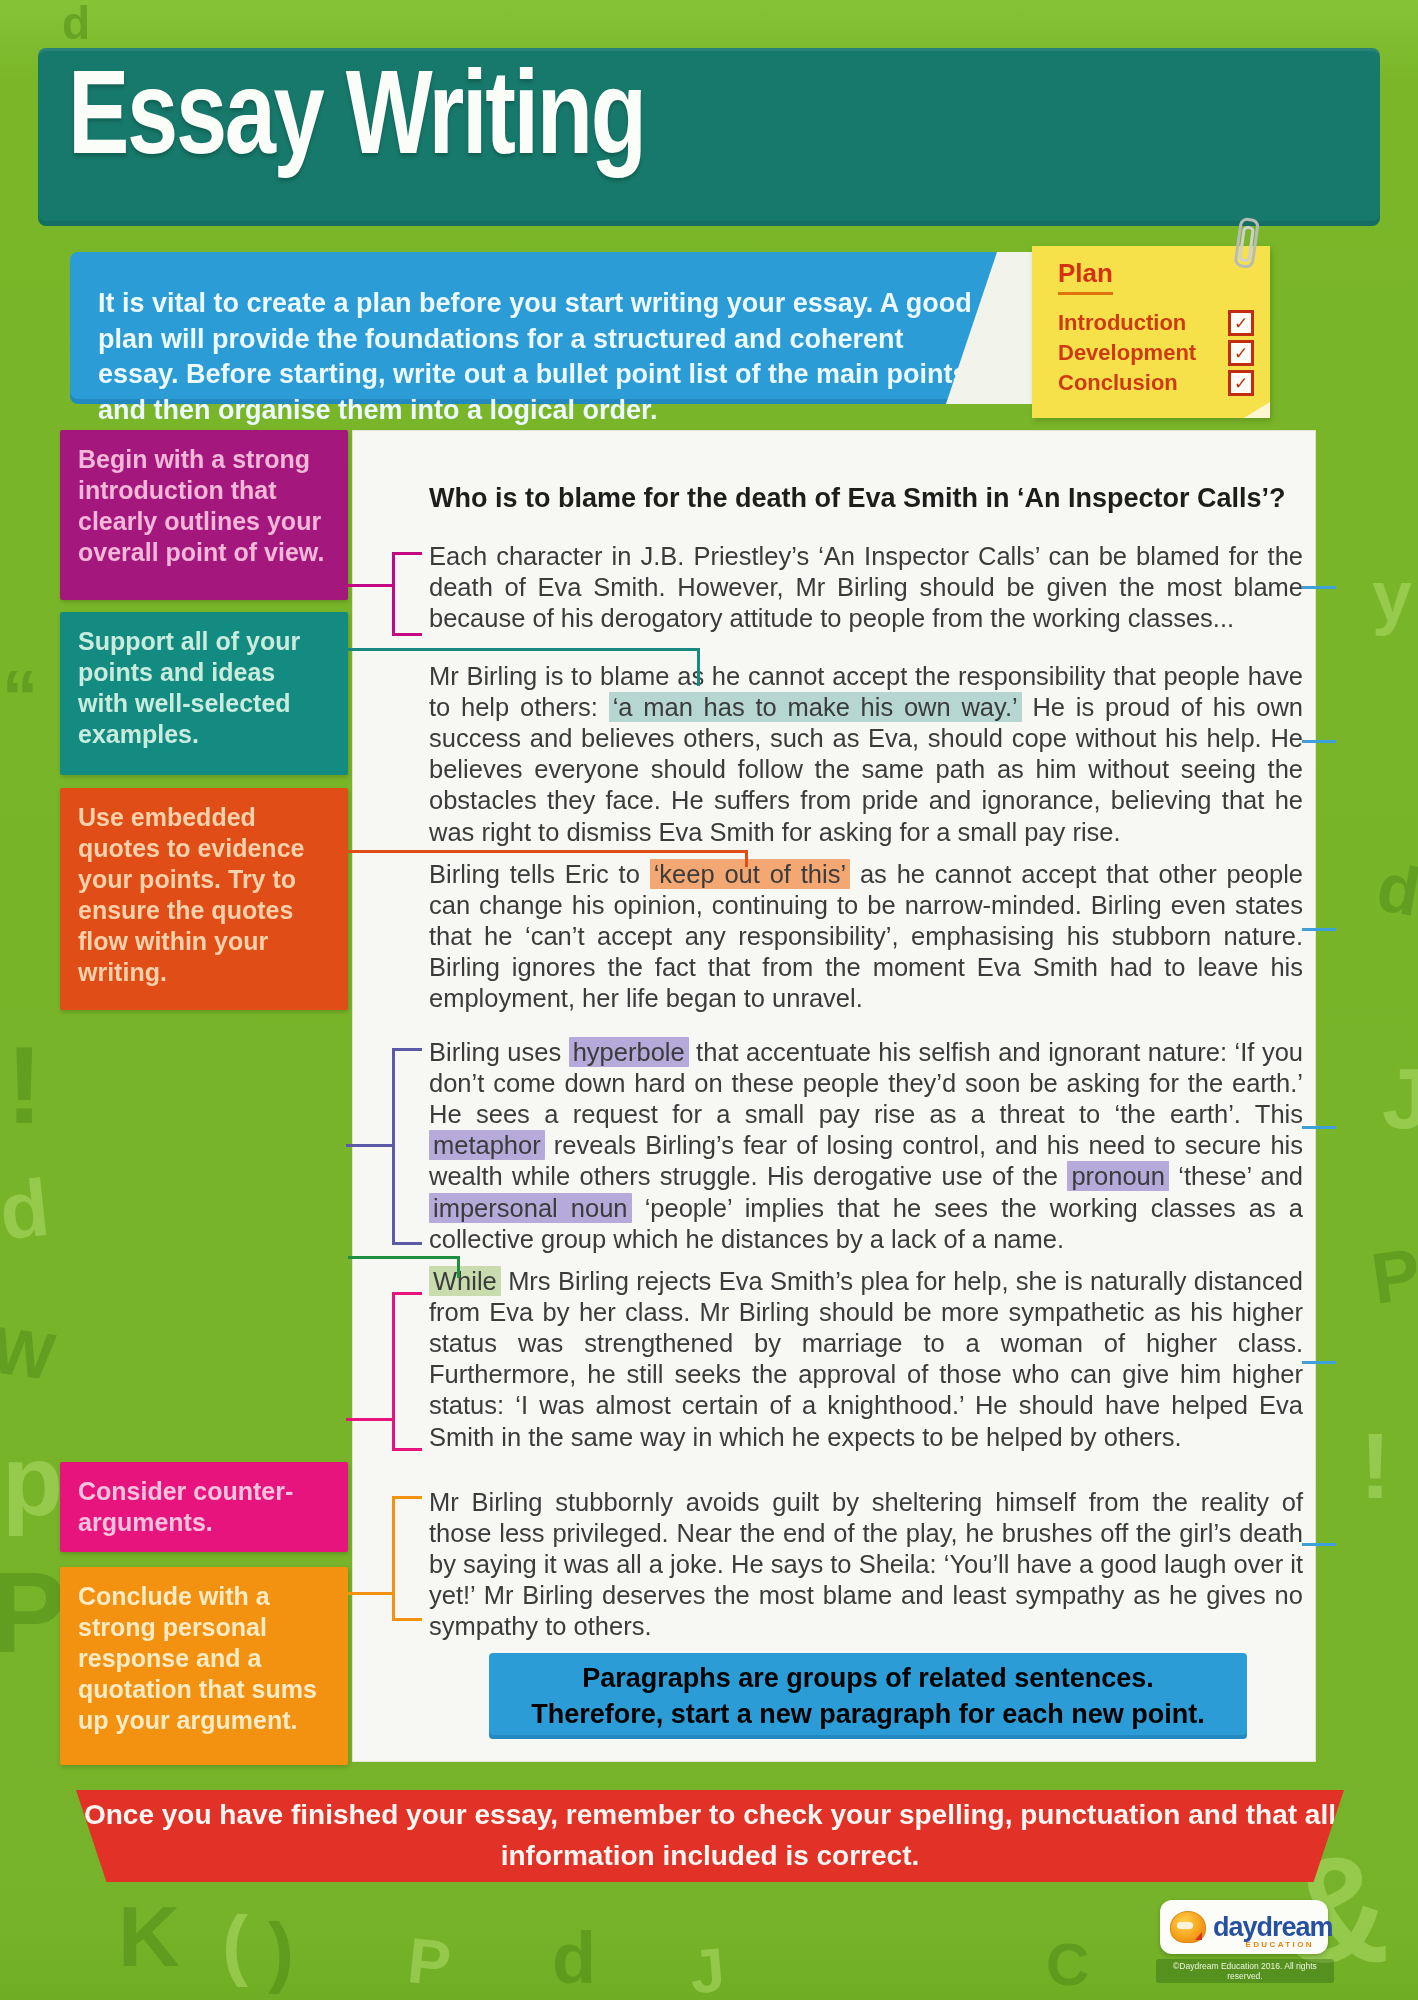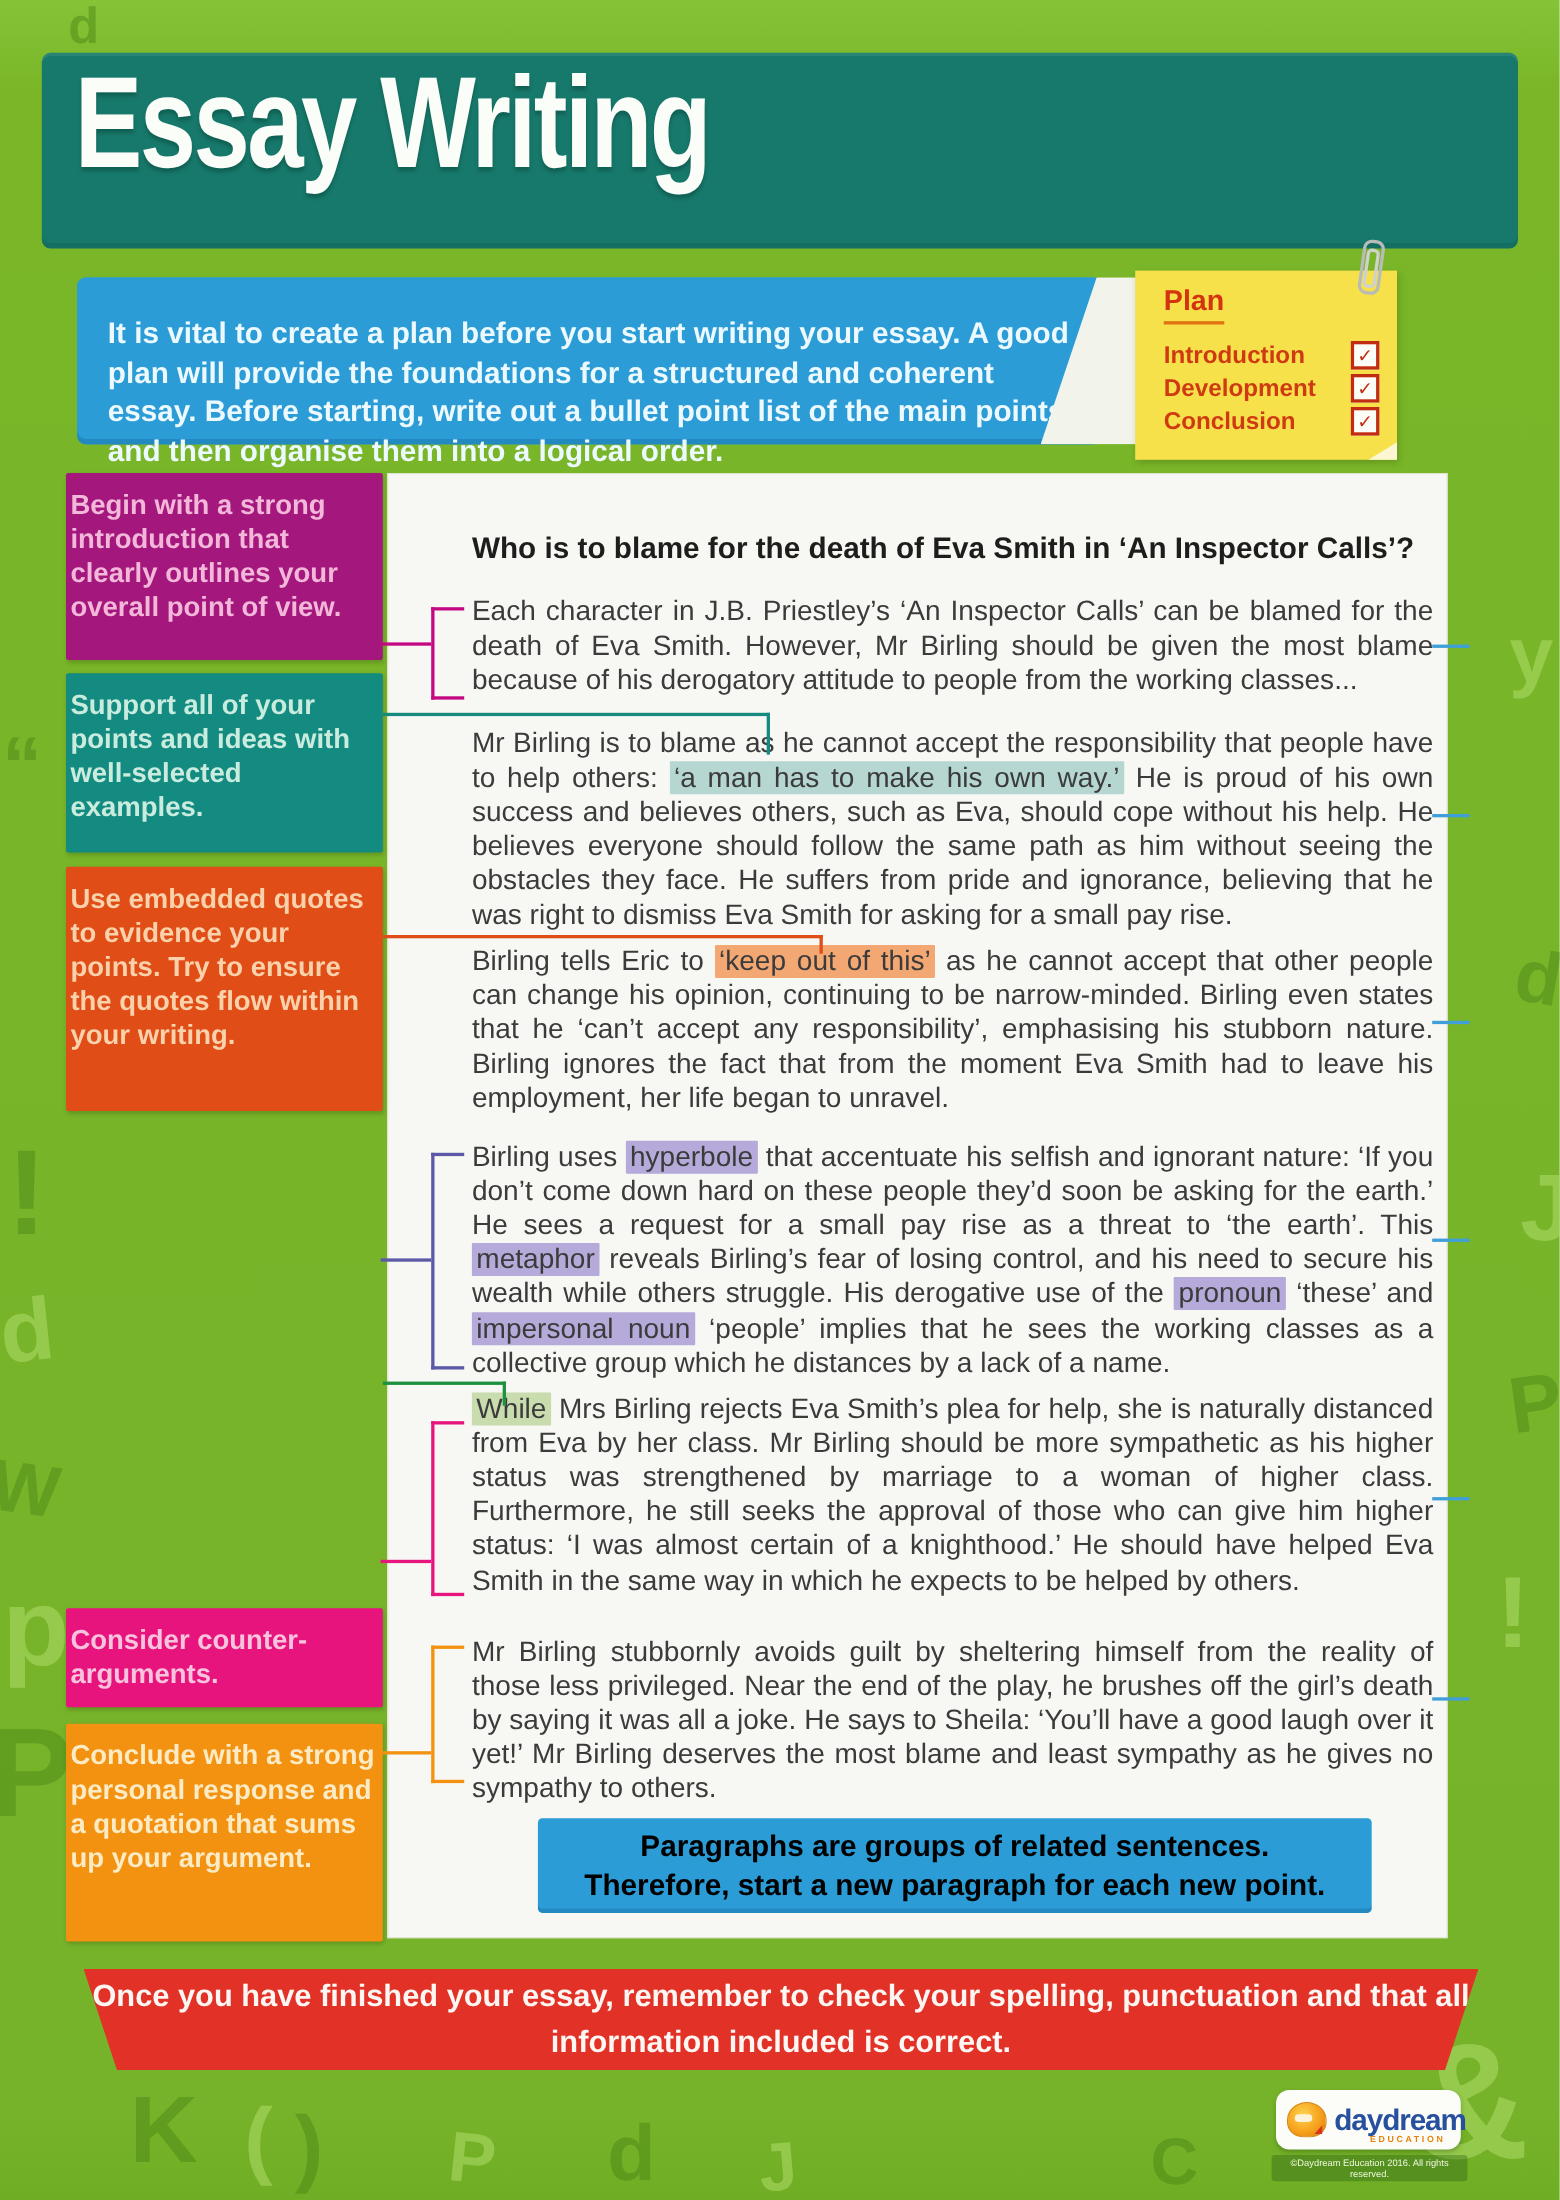--- a/index.html
+++ b/index.html
@@ -33,21 +33,21 @@
   .plan-row .lbl{color:#cf3a12;font-size:22px;font-weight:800;}
   .check{width:20px;height:20px;background:#fdfdf8;border:3px solid #c22c10;display:flex;align-items:center;
          justify-content:center;color:#c22c10;font-size:17px;font-weight:800;line-height:1;}
   .sticky-fold{position:absolute;right:0;bottom:0;width:0;height:0;
                border-left:26px solid transparent;border-bottom:16px solid #fdf8e2;opacity:.9;}
   .paperclip{position:absolute;left:1237px;top:218px;width:20px;height:46px;z-index:4;transform:rotate(8deg);}
   .paperclip span{position:absolute;left:0;top:0;width:14px;height:44px;border:3px solid #b9bcb6;border-radius:8px;}
   .paperclip::after{content:"";position:absolute;left:4px;top:8px;width:6px;height:30px;border:3px solid #cfd2cc;border-radius:5px;}
 
   
-  .tip{position:absolute;left:60px;width:288px;box-sizing:border-box;padding:14px 4px;border-radius:2px;
+  .tip{position:absolute;left:60px;width:288px;box-sizing:border-box;padding:14px 18px;border-radius:2px;
        font-size:25px;font-weight:800;line-height:1.24;box-shadow:1px 2px 4px rgba(30,60,10,.25);z-index:2;}
   .tip1{top:430px;min-height:170px;background:#a4187e;color:#f3b7da;}
   .tip2{top:612px;min-height:163px;background:#148b80;color:#c9ecdf;}
   .tip3{top:788px;min-height:222px;background:#e04d17;color:#f9d2ab;}
   .tip4{top:1024px;min-height:184px;background:#5c59a7;color:#eceafa;}
   .tip5{top:1227px;min-height:206px;background:#17913f;color:#c6e9c0;}
   .tip6{top:1462px;min-height:86px;background:#e7147d;color:#f9c2dd;}
   .tip7{top:1567px;min-height:198px;background:#f29210;color:#fcebc4;}
 
   

